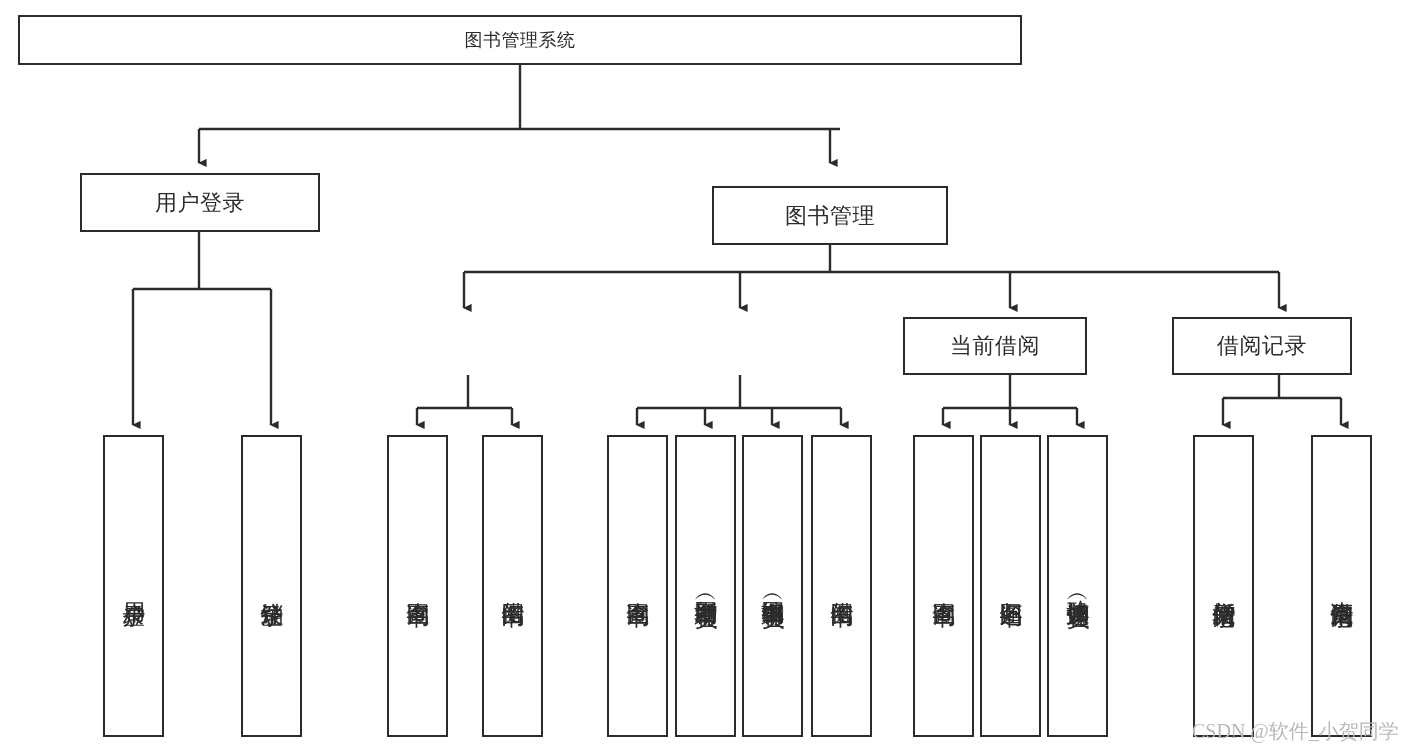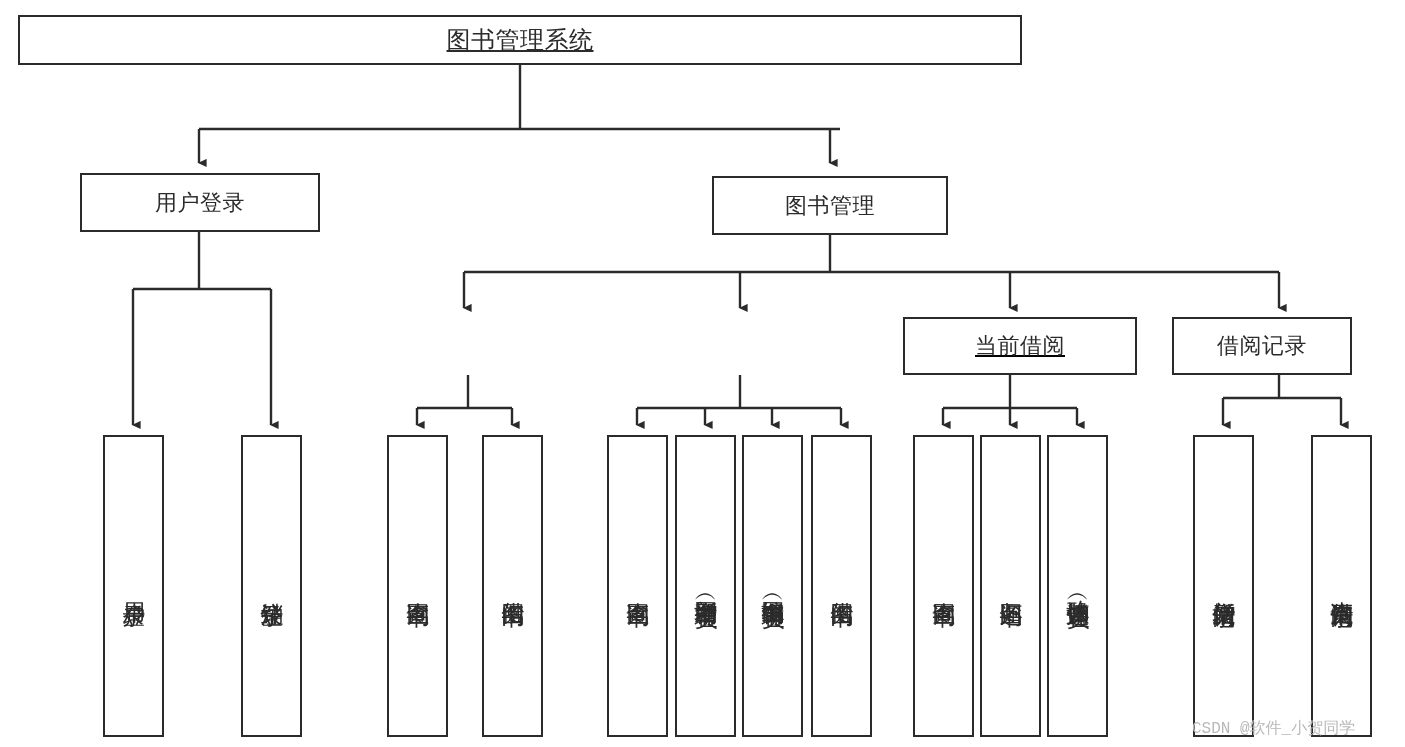--- a/index.html
+++ b/index.html
@@ -40,44 +40,43 @@
     text-align: center;
     line-height: 1.0;
     letter-spacing: 0.5px;
   }
   
   .node.horiz .label {
     font-size: 22px;
     white-space: nowrap;
   }
   .node.root .label {
-    font-size: 24px;
-    text-decoration: underline;
+    font-size: 18px;
   }
   
   .node.vert {
     align-items: center;
     justify-content: center;
   }
   .node.vert .label {
     writing-mode: vertical-rl;
     text-orientation: upright;
     font-size: 23px;
     line-height: 1.12;
     letter-spacing: 1px;
     white-space: nowrap;
     max-height: 285px;
   }
   .watermark {
     position: absolute;
     color: #b9b9b9;
-    font-size: 16px;
+    font-size: 20px;
     white-space: nowrap;
     z-index: 6;
-    font-family: Liberation Mono, monospace;
+    font-family: Liberation Serif, serif;
   }
 </style>
 </head>
 <body>
 
 <div id="canvas">
 
   <svg id="wires" viewBox="0 0 1405 747" xmlns="http://www.w3.org/2000/svg">
     <defs>
       <marker id="arrow" markerWidth="9" markerHeight="9" refX="4.5" refY="8" orient="auto" markerUnits="userSpaceOnUse">
@@ -129,27 +128,27 @@
   </svg>
 
   <div class="node horiz root" style="left:18px; top:15px; width:1004px; height:50px;">
     <span class="label">图书管理系统</span>
   </div>
 
   <div class="node horiz" style="left:80px; top:173px; width:240px; height:59px;">
     <span class="label">用户登录</span>
   </div>
 
-  <div class="node horiz" style="left:712px; top:176px; width:236px; height:59px;">
+  <div class="node horiz" style="left:712px; top:186px; width:236px; height:59px;">
     <span class="label">图书管理</span>
   </div>
 
 
 
-  <div class="node horiz" style="left:903px; top:317px; width:234px; height:58px;text-decoration:underline;">
+  <div class="node horiz" style="left:903px; top:317px; width:184px; height:58px;">
     <span class="label">当前借阅</span>
   </div>
 
   <div class="node horiz" style="left:1172px; top:317px; width:180px; height:58px;">
     <span class="label">借阅记录</span>
   </div>
 
   <div class="node vert" style="left:103px; top:435px; width:61px; height:302px;">
     <span class="label">用户登录</span>
   </div>

